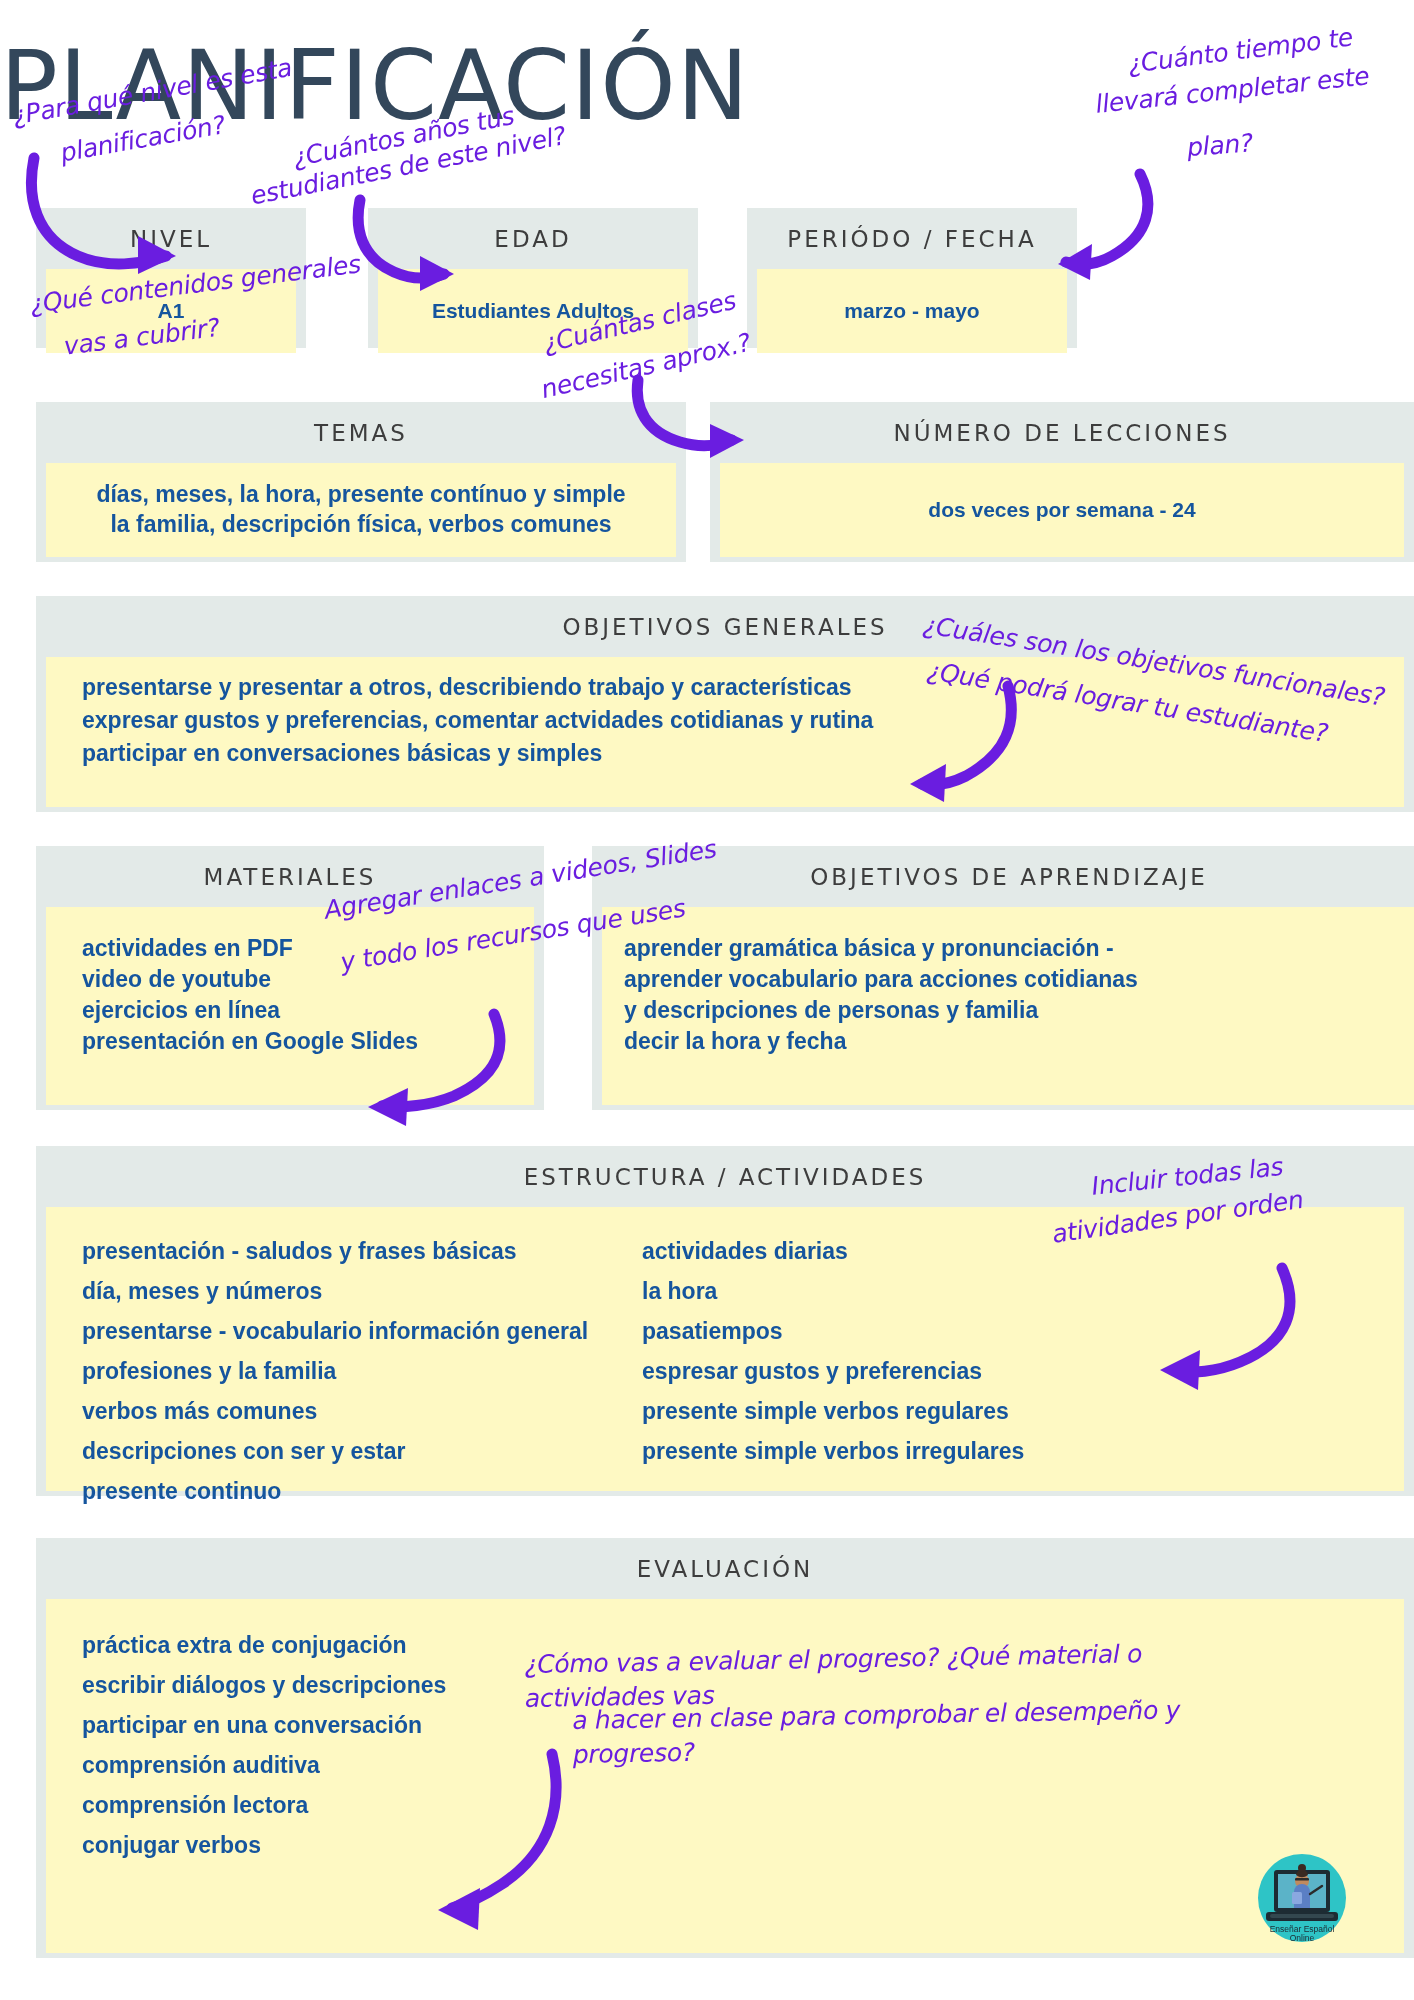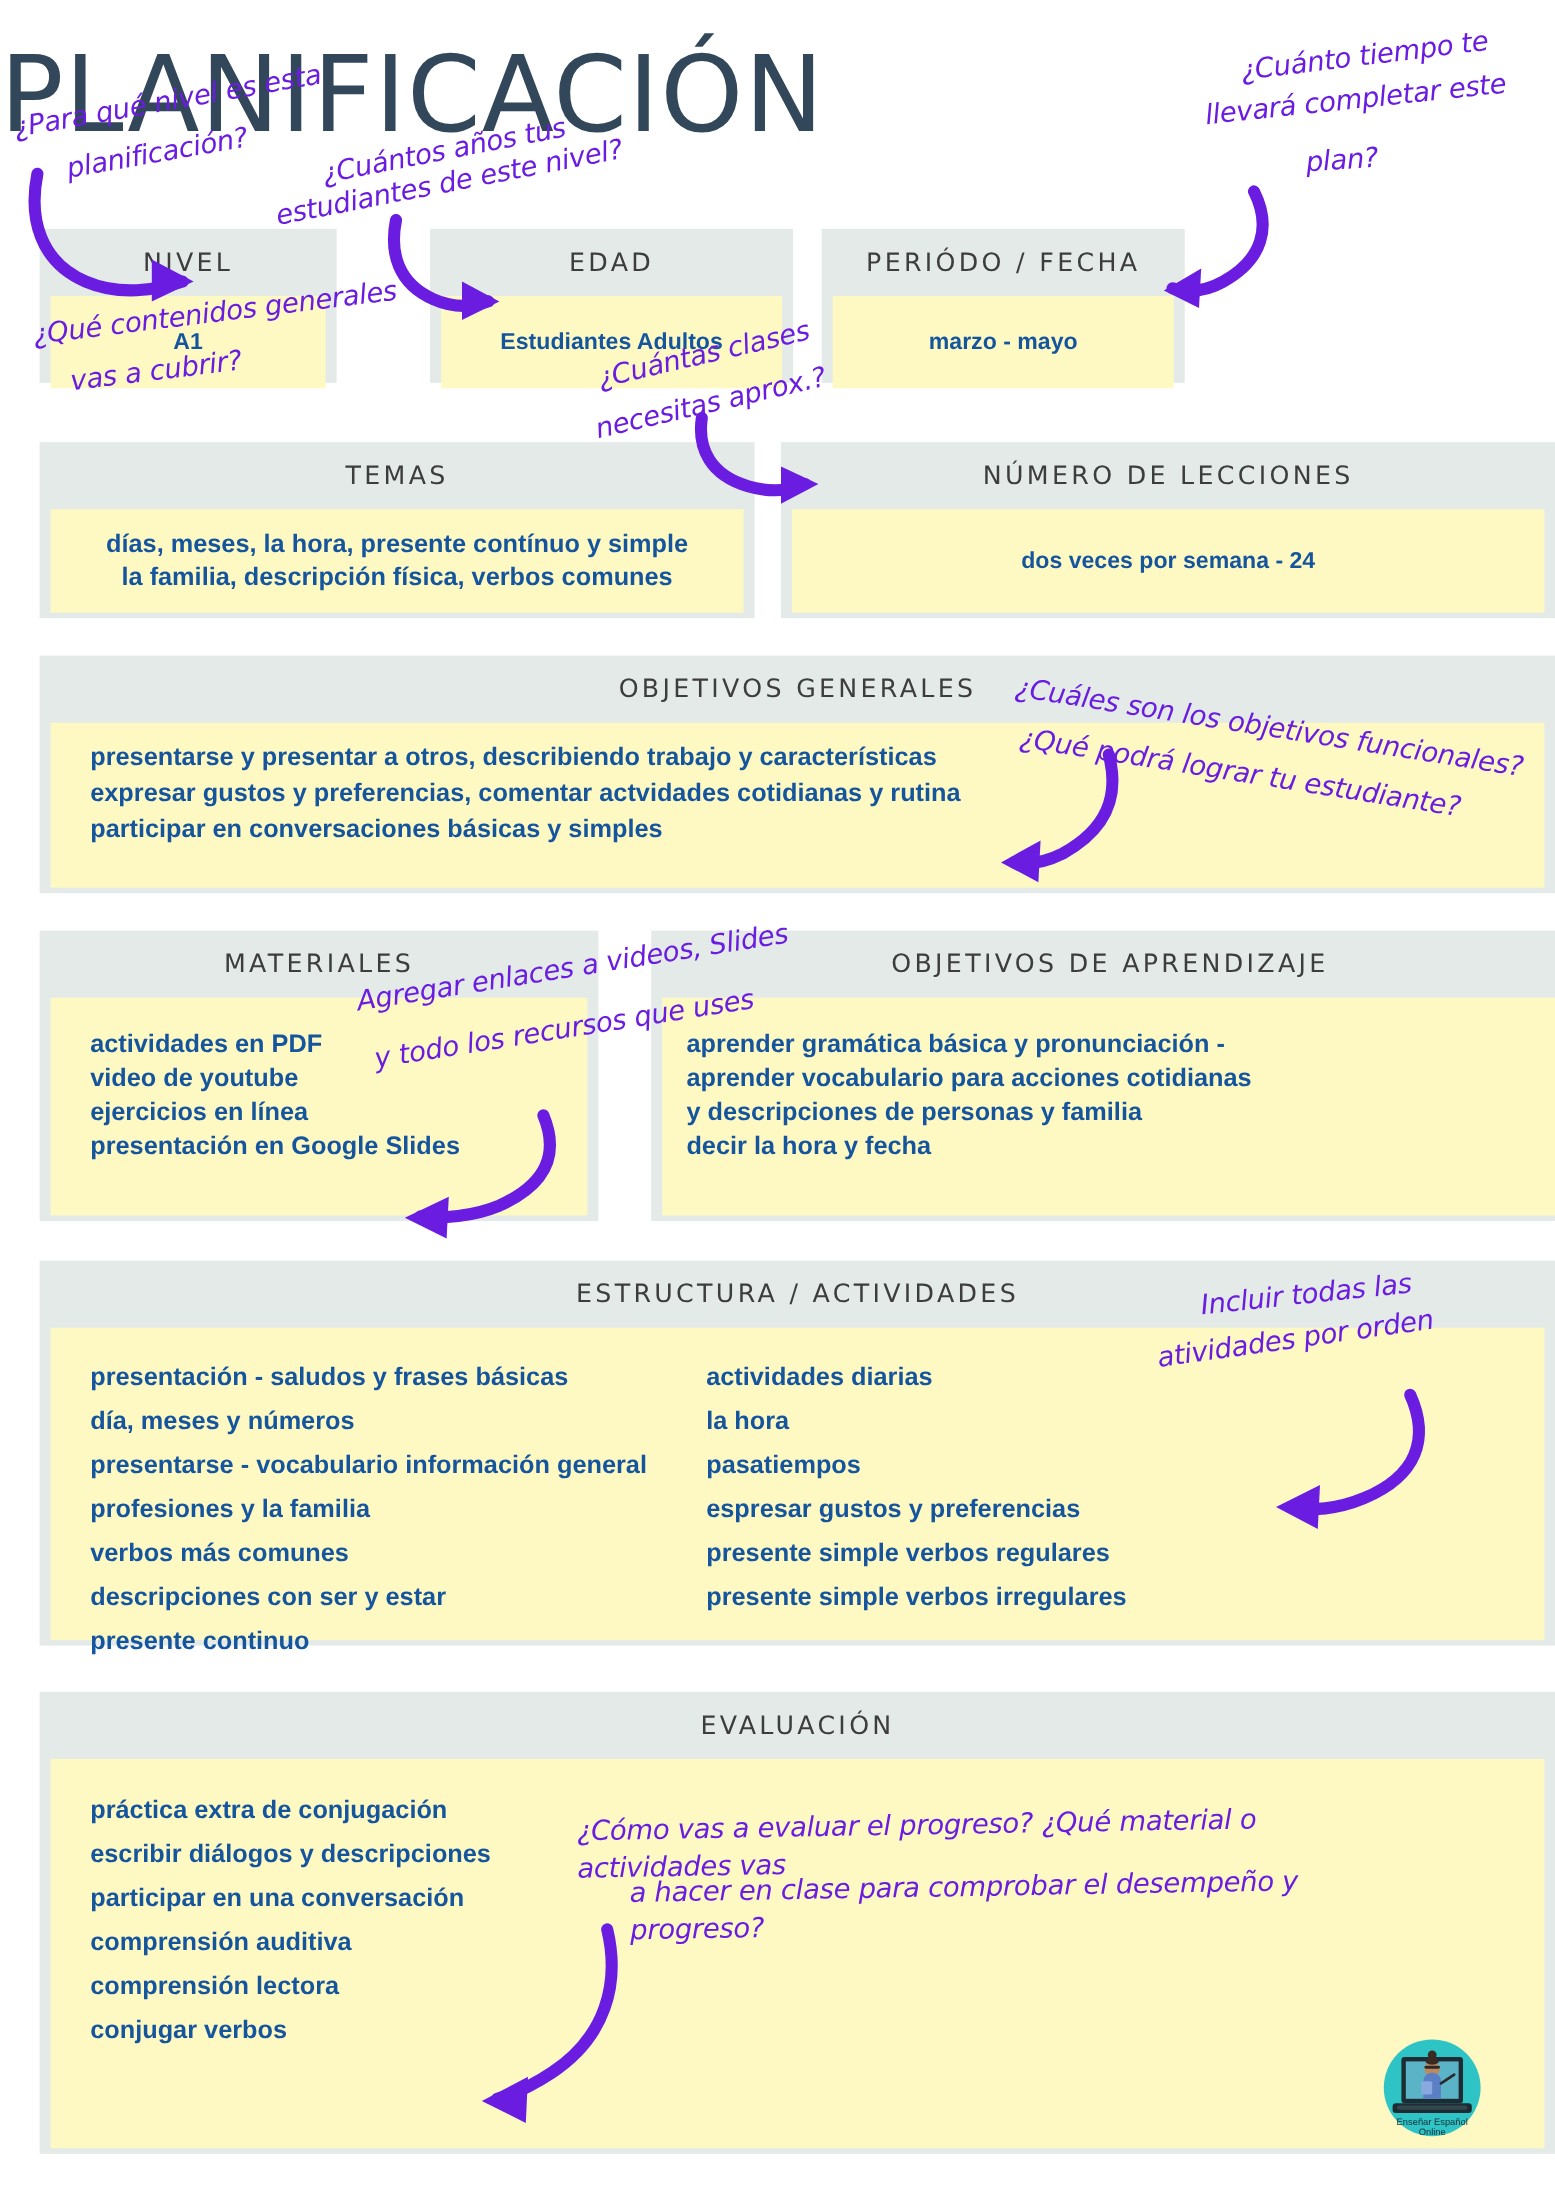--- a/index.html
+++ b/index.html
@@ -78,21 +78,21 @@
     line-height: 30px;
   }
   .lines div { white-space: nowrap; }
 
   .lines-center { text-align: center; }
   .lines-left   { text-align: left; }
 
   
   .row1 { top: 208px; height: 140px; }
   .c-nivel  { left: 36px;  width: 270px; }
-  .c-edad   { left: 391px; width: 330px; }
+  .c-edad   { left: 368px; width: 330px; }
   .c-per    { left: 747px; width: 330px; }
 
   
   .row2 { top: 402px; height: 160px; }
   .c-temas { left: 36px;  width: 650px; }
   .c-lecc  { left: 710px; width: 704px; }
 
   
   .c-obj { left: 36px; top: 596px; width: 1378px; height: 216px; }
 

